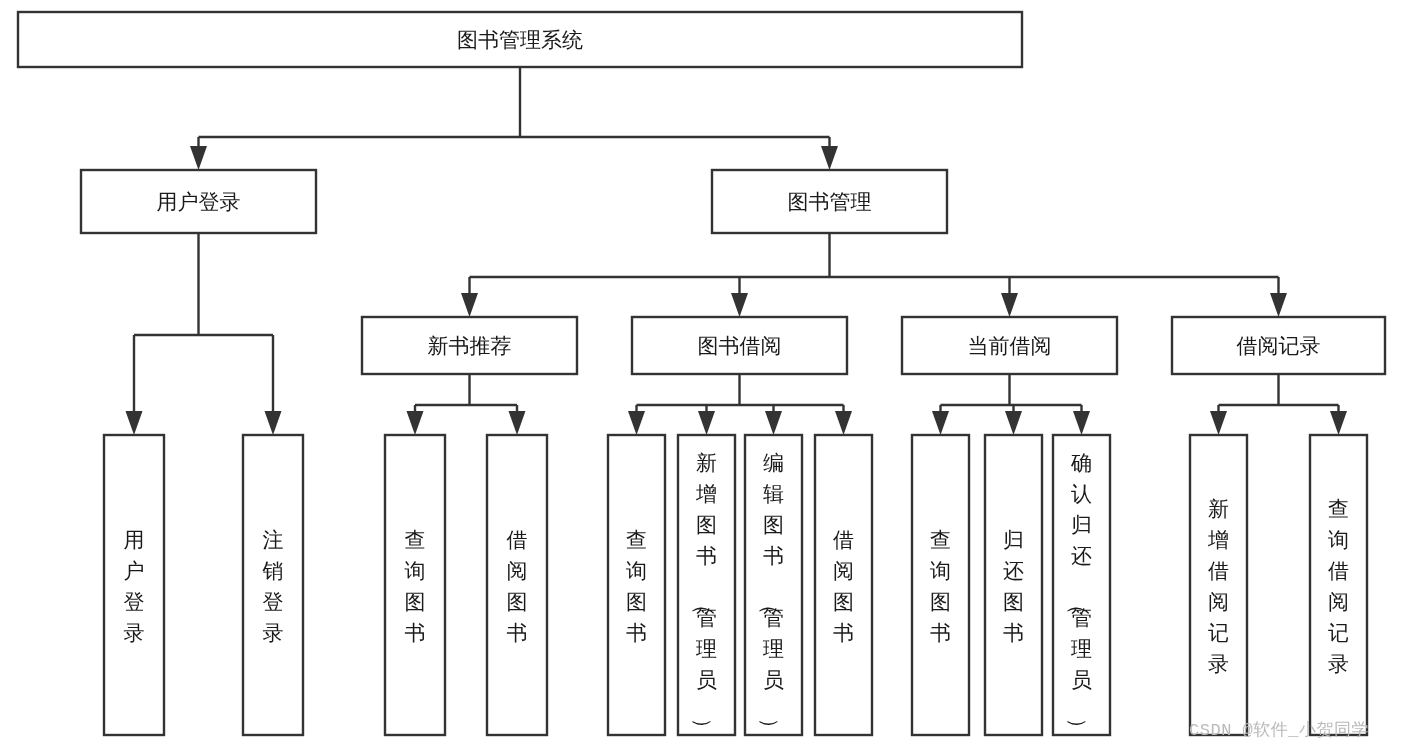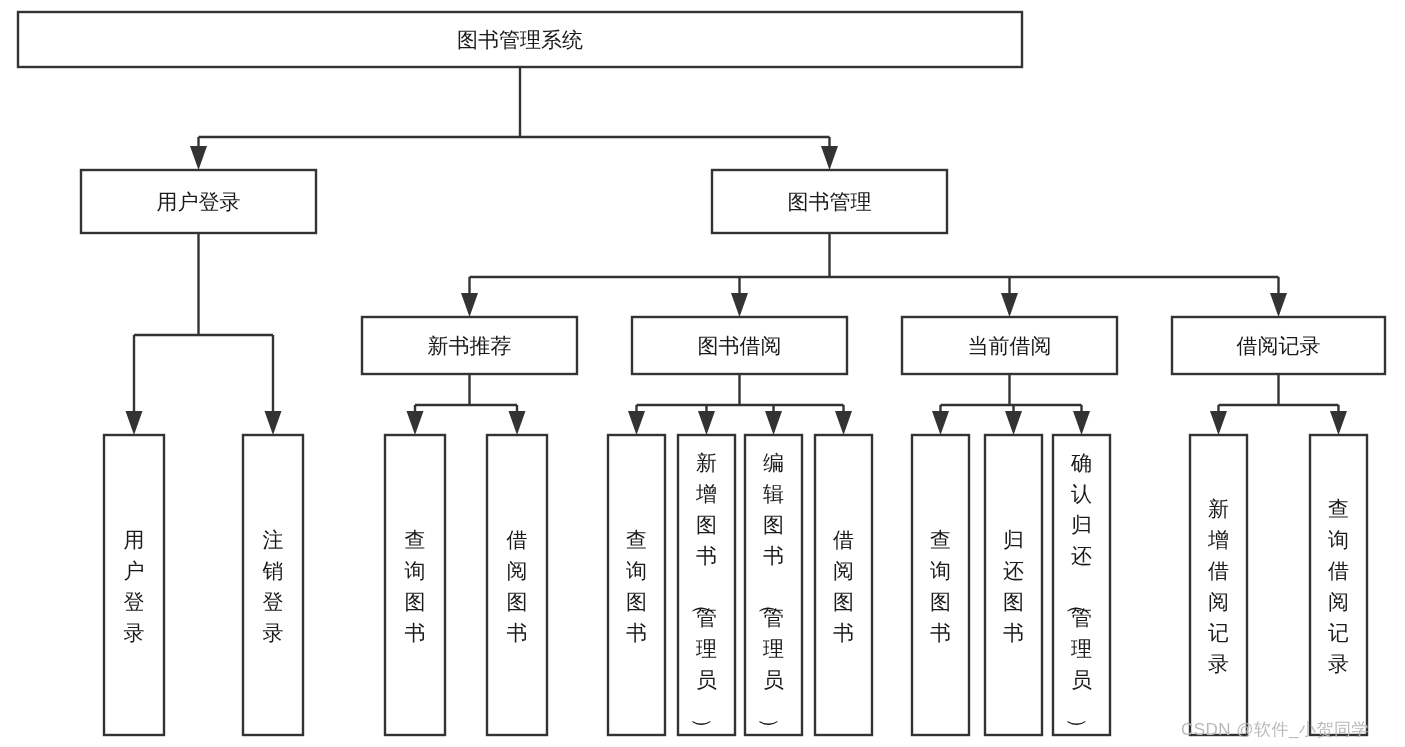--- a/index.html
+++ b/index.html
@@ -47,21 +47,21 @@
   .node-label-v {
     font-family: "DejaVu Sans", "Liberation Sans", sans-serif;
     font-size: 21px;
     fill: #1a1a1a;
     text-anchor: middle;
   }
   .watermark {
     position: absolute;
     right: 12px;
     bottom: 6px;
-    font-family: Liberation Sans, sans-serif;
+    font-family: Liberation Mono, monospace;
     font-size: 17px;
     color: #b9b9b9;
     white-space: nowrap;
     letter-spacing: 0.5px;
     pointer-events: none;
   }
 </style>
 </head>
 <body>
 

